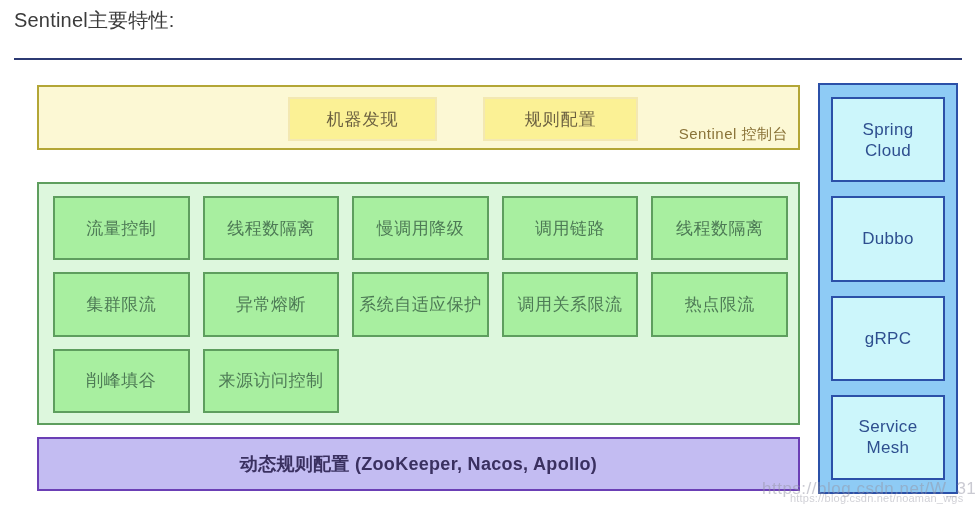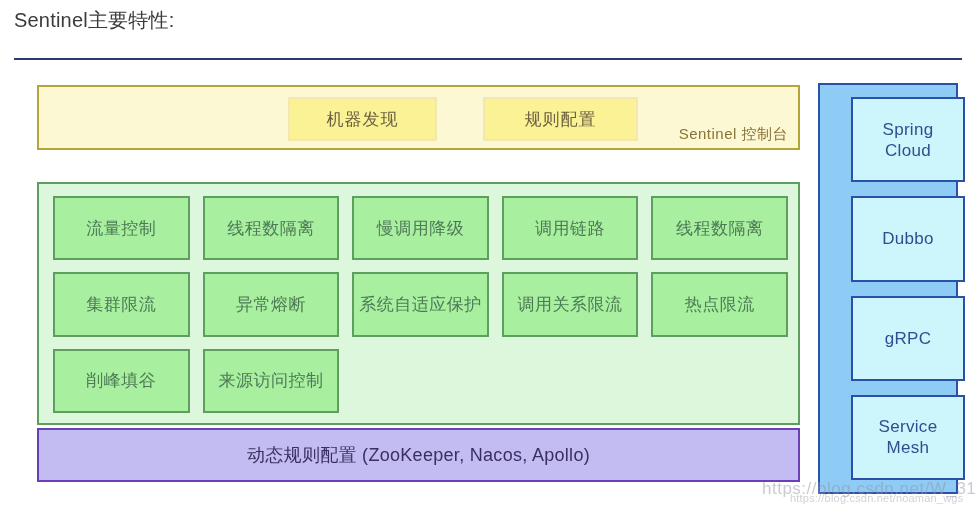--- a/index.html
+++ b/index.html
@@ -118,32 +118,33 @@
     font-size: 17px;
     color: #4d7a55;
     letter-spacing: .5px;
     white-space: nowrap;
   }
 
   
   #datasource-bar {
     position: absolute;
     left: 37px;
-    top: 366px;
+    top: 375px;
     width: 763px;
     height: 54px;
     background: #c3bcf2;
     border: 2px solid #6b3fb5;
     box-sizing: border-box;
     display: flex;
     align-items: center;
     justify-content: center;
     font-size: 18px;
     color: #3a3060;
     letter-spacing: .3px;
+    font-weight: bold;
   }
 
   
   #integration-panel {
     position: absolute;
     left: 818px;
     top: 21px;
     width: 140px;
     height: 411px;
     background: #8ecbf5;
@@ -152,21 +153,20 @@
   }
   #integration-list {
     position: absolute;
     left: 11px;
     top: 12px;
     width: 114px;
     height: 383px;
     display: flex;
     flex-direction: column;
     gap: 14px;
-    margin-left: 20px;
   }
   .integration-cell {
     flex: 1;
     background: #ccf6fb;
     border: 2px solid #2b50a8;
     box-sizing: border-box;
     display: flex;
     align-items: center;
     justify-content: center;
     text-align: center;

